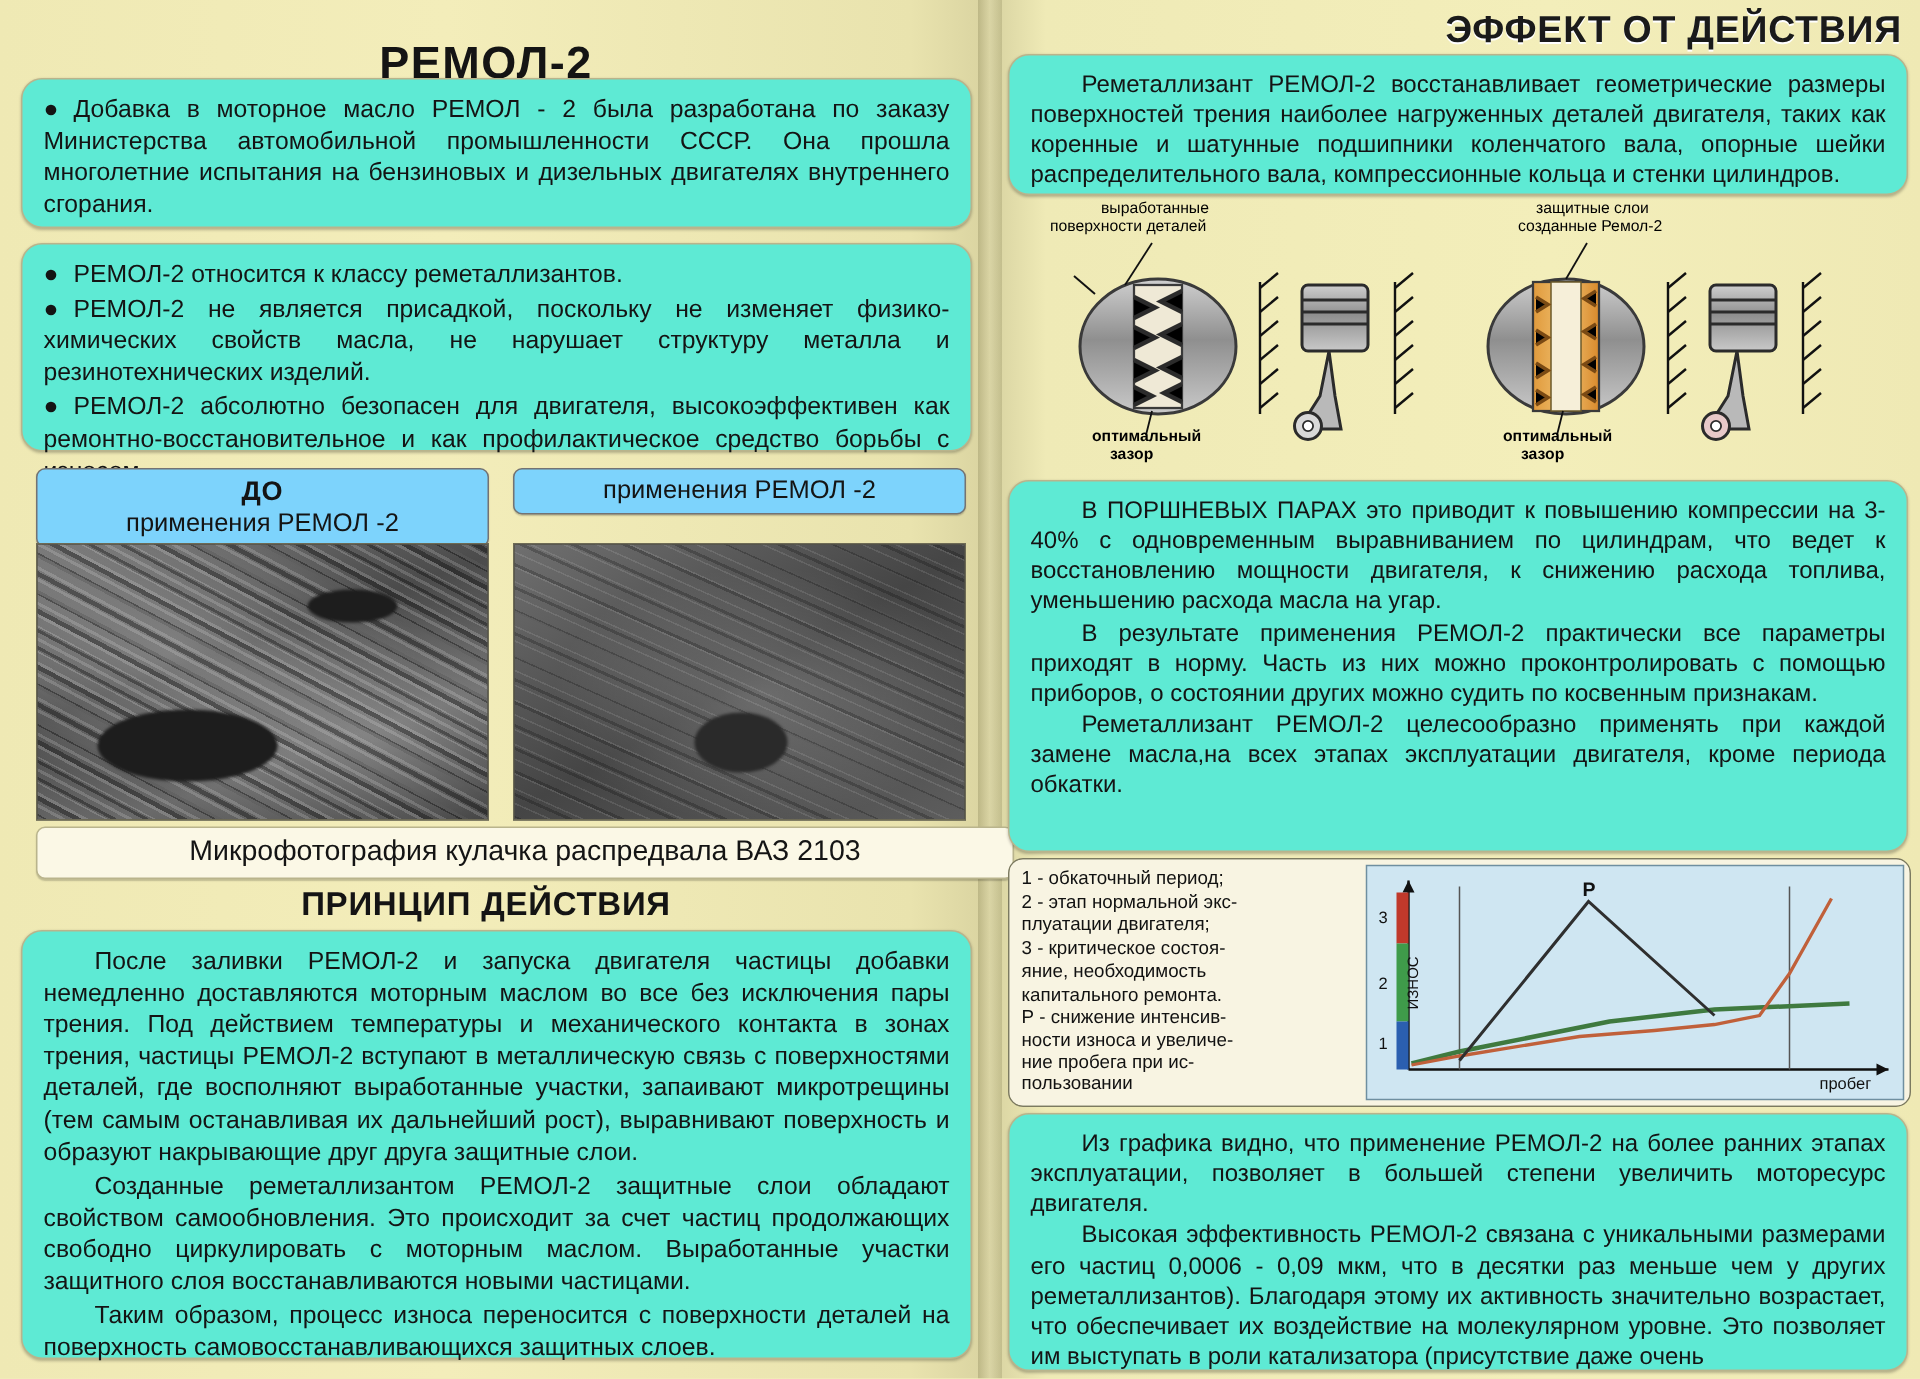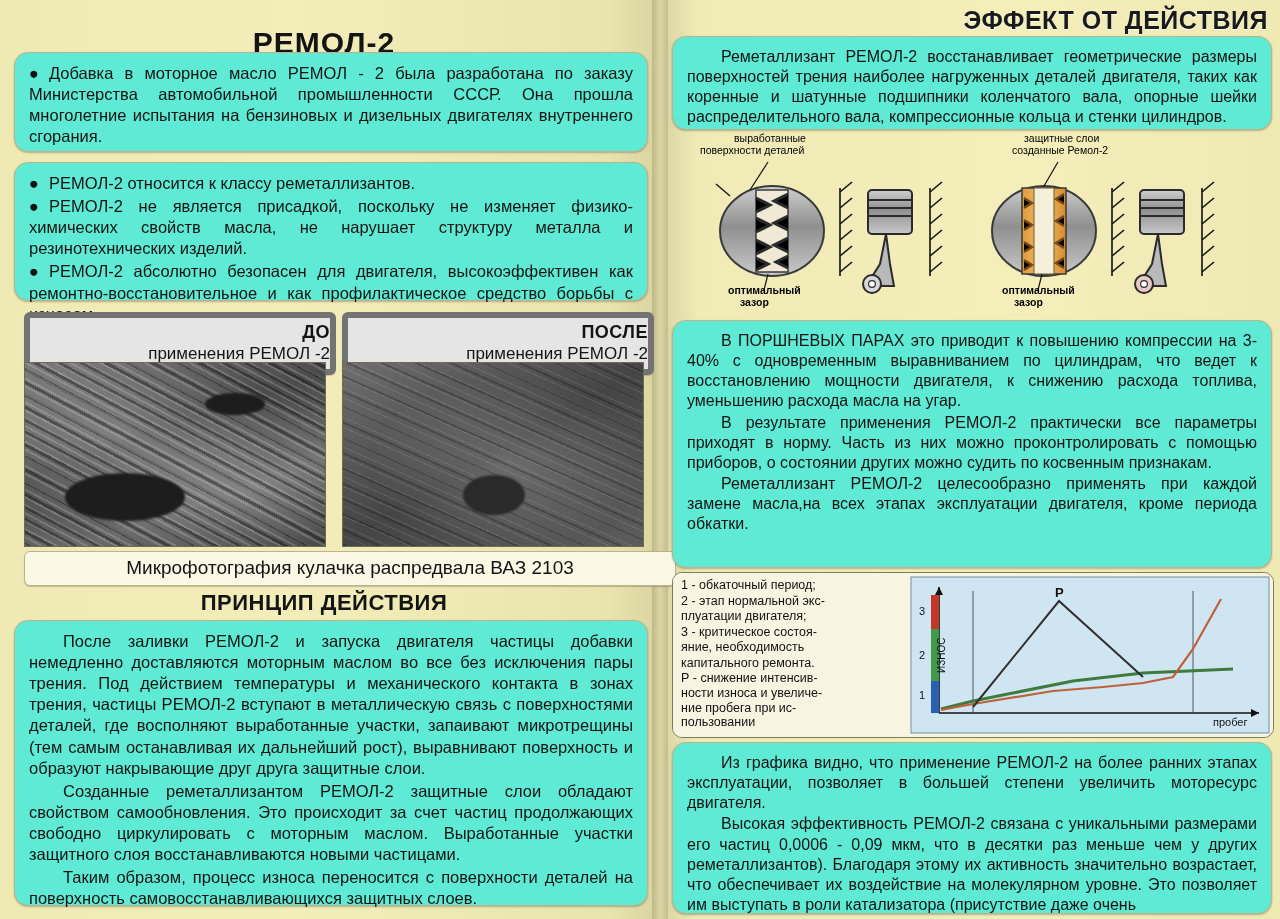--- a/index.html
+++ b/index.html
@@ -48,22 +48,22 @@
   .ptext + .ptext{margin-top:2px;}
   .bullet{display:inline-block;width:20px;}
   .indent{text-indent:34px;}
 
   
   #block1{position:absolute;left:14px;top:52px;width:634px;height:100px;}
   #block2{position:absolute;left:14px;top:162px;width:634px;height:139px;}
 
   .photo-caption{
     position:absolute;
-    background:#e5e5e5;border:6px solid #737373;border-radius:6px;
-    text-align:right;font-size:17px;line-height:1.2;padding:4px 0 5px;
+    background:#7dd3fc;border:1px solid #737373;border-radius:6px;
+    text-align:center;font-size:17px;line-height:1.2;padding:4px 0 5px;
     box-shadow:0 1px 1px rgba(0,0,0,.2);
   }
   #cap-before{left:24px;top:312px;width:300px;}
   #cap-after{left:342px;top:312px;width:300px;}
   .cap-big{font-weight:bold;font-size:18px;letter-spacing:.5px;}
 
   .photo{
     position:absolute;height:183px;width:300px;
     background:#3a3a3a;
     border:1px solid #6d6a55;
@@ -139,21 +139,20 @@
     <p class="ptext"><span class="bullet">●</span><span>РЕМОЛ-2  относится к классу реметаллизантов.</span></p>
     <p class="ptext"><span class="bullet">●</span><span>РЕМОЛ-2 не является присадкой, поскольку не изменяет физико-химических свойств масла, не нарушает структуру металла и резинотехнических изделий.</span></p>
     <p class="ptext"><span class="bullet">●</span><span>РЕМОЛ-2 абсолютно безопасен для двигателя, высокоэффективен как ремонтно-восстановительное и как профилактическое средство борьбы с износом.</span></p>
   </div>
 
   <div class="photo-caption" id="cap-before">
     <div class="cap-big">ДО</div>
     <div>применения    РЕМОЛ -2</div>
   </div>
   <div class="photo-caption" id="cap-after">
-    <div class="cap-big">ПОСЛЕ</div>
     <div>применения    РЕМОЛ -2</div>
   </div>
 
   <div class="photo" id="ph-before">
     <div class="grain"></div>
     <div class="dark-blob" style="left:40px;top:110px;width:120px;height:48px;"></div>
     <div class="dark-blob" style="left:180px;top:30px;width:60px;height:22px;"></div>
   </div>
   <div class="photo" id="ph-after">
     <div class="grain smooth"></div>

